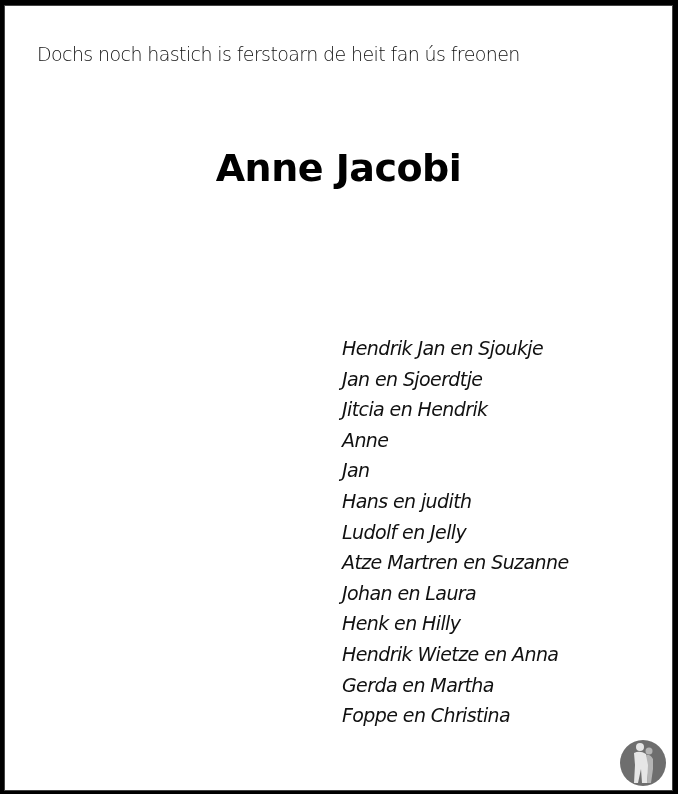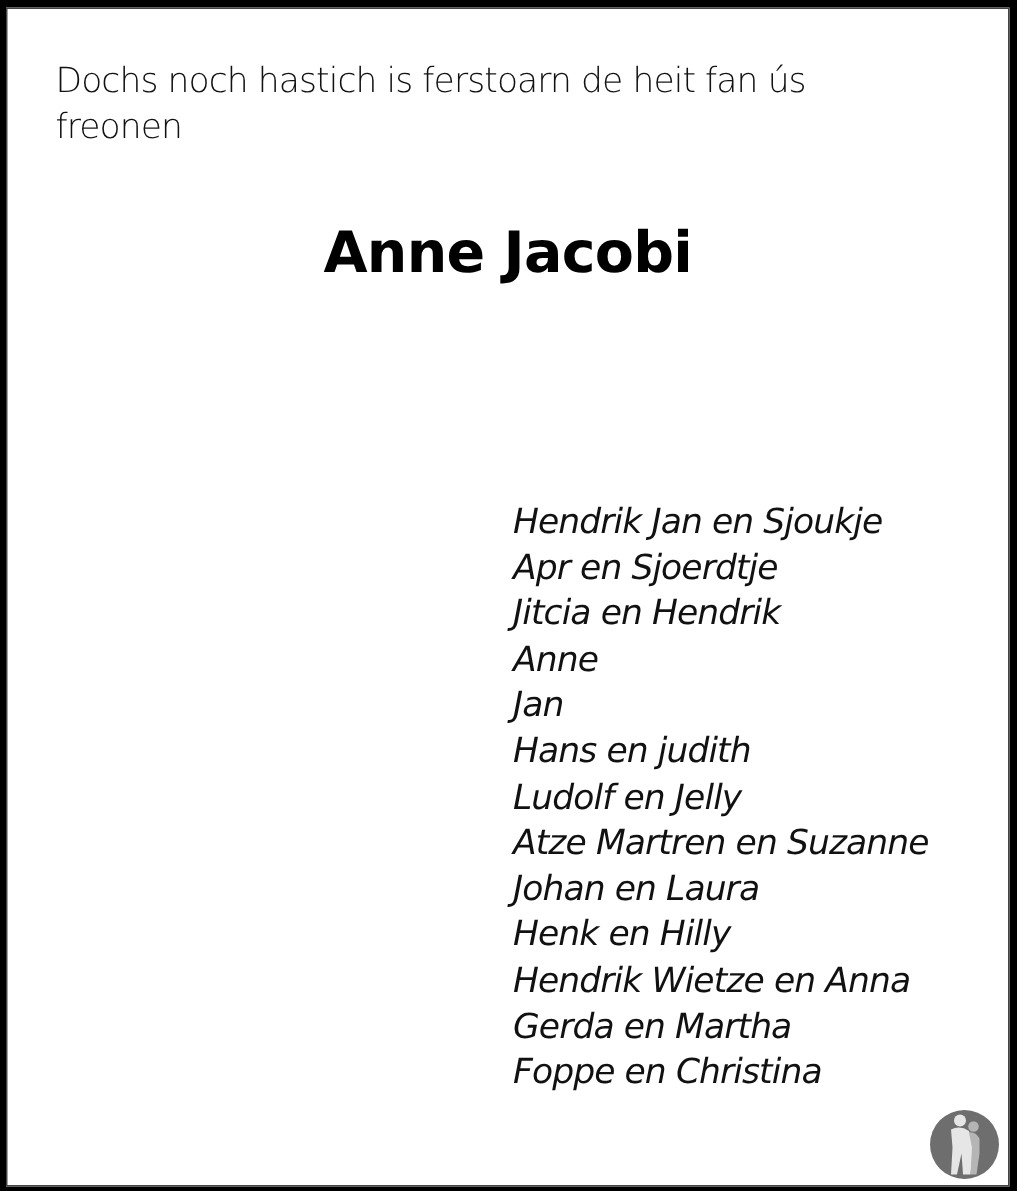--- a/index.html
+++ b/index.html
@@ -1,37 +1,37 @@
 <!DOCTYPE html>
 <html><head>
 <meta charset="utf-8">
 <style>
   html, body { margin:0; padding:0; background:#000; }
   body { width:678px; height:794px; position:relative; overflow:hidden; }
   .frame {
     position:absolute; left:4px; top:5px; width:667px; height:784px;
     background:#fff; border:1px solid #444;
   }
-  .txt { position:absolute; font-family:"DejaVu Sans", sans-serif; color:#111; font-size:23px; letter-spacing:-0.6px; font-weight:300; }
+  .txt { position:absolute; font-family:"DejaVu Sans", sans-serif; color:#111; font-size:19px; letter-spacing:-0.6px; font-weight:300; }
   .intro { left:32px; top:33px; line-height:31px; width:560px; }
   .name { left:0; right:0; top:140px; text-align:center; font-weight:bold; font-size:38px; letter-spacing:-0.5px; color:#000; }
   .wish { left:32px; top:245px; line-height:31px; width:560px; }
   .list { left:337px; top:327px; line-height:30.6px;font-style:italic; }
   .list div { white-space:nowrap; }
   .logo { position:absolute; right:5px; bottom:3px; width:48px; height:48px; }
 </style>
 </head>
 <body>
 
 <div class="frame">
   <div class="txt intro">Dochs noch hastich is ferstoarn de heit fan ús freonen</div>
   <div class="txt name">Anne Jacobi</div>
   <div class="txt list">
     <div>Hendrik Jan en Sjoukje</div>
-    <div>Apr en Sjoerdtje</div>
+    <div>Jan en Sjoerdtje</div>
     <div>Jitcia en Hendrik</div>
     <div>Anne</div>
     <div>Jan</div>
     <div>Hans en judith</div>
     <div>Ludolf en Jelly</div>
     <div>Atze Martren en Suzanne</div>
     <div>Johan en Laura</div>
     <div>Henk en Hilly</div>
     <div>Hendrik Wietze en Anna</div>
     <div>Gerda en Martha</div>

